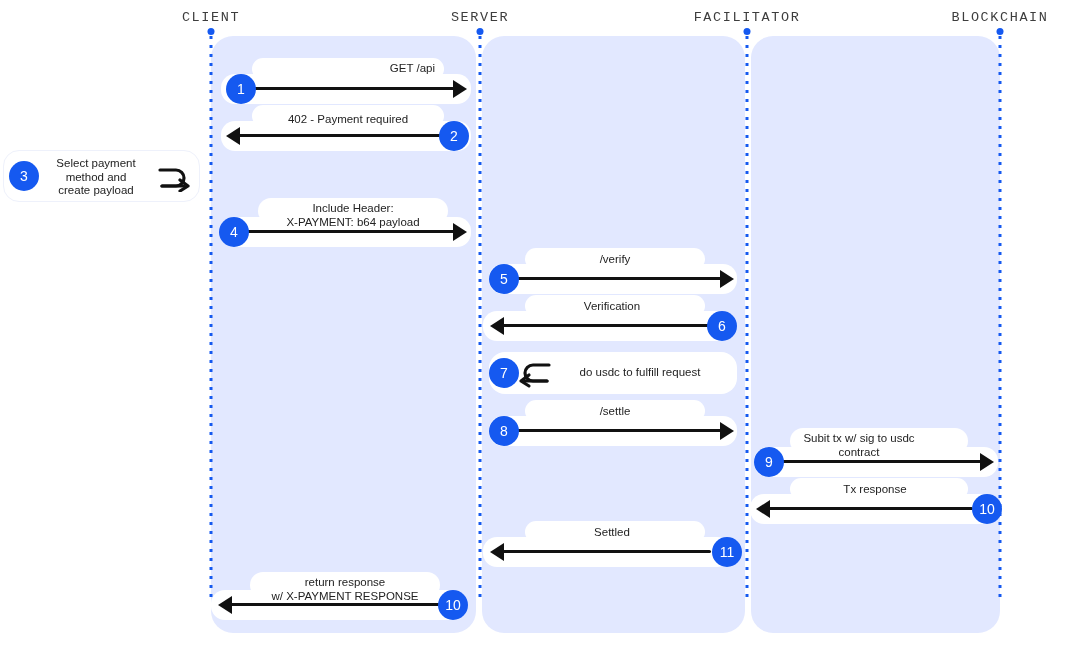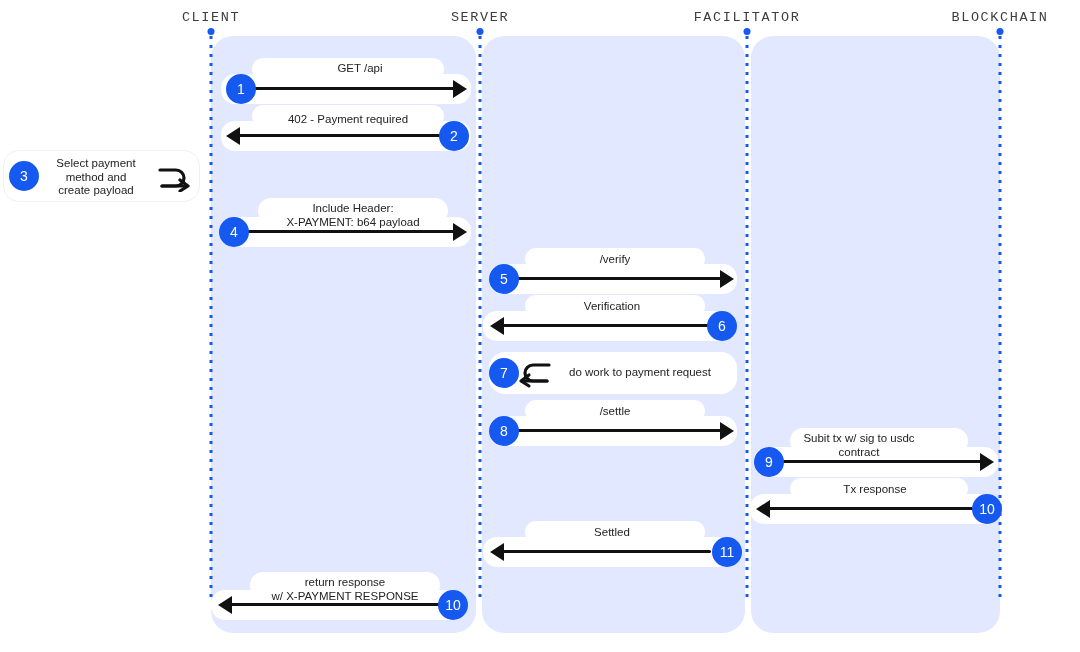--- a/index.html
+++ b/index.html
@@ -82,21 +82,21 @@
   <div class="lifedot" style="left:747px"></div>
   <div class="lifeline" style="left:747px"></div>
 
   <div class="lifelabel" style="left:1000px">BLOCKCHAIN</div>
   <div class="lifedot" style="left:1000px"></div>
   <div class="lifeline" style="left:1000px"></div>
 
   <div class="msg">
     <div class="pill" style="left:252px;top:58px;width:192px;height:22px;"></div>
     <div class="pill" style="left:221px;top:74px;width:250px;height:30px;"></div>
-    <div class="mlabel" style="left:264px;top:62px;width:192px;">GET /api</div>
+    <div class="mlabel" style="left:243px;top:62px;width:192px;text-align:right;">GET /api</div>
     <div class="line" style="left:248px;top:87px;width:208px;"></div>
     <div class="arrowhead right" style="left:453px;top:79.5px;"></div>
     <div class="badge" style="left:226px;top:73.5px;">1</div>
   </div>
 
   <div class="msg">
     <div class="pill" style="left:252px;top:105px;width:192px;height:22px;"></div>
     <div class="pill" style="left:221px;top:121px;width:250px;height:30px;"></div>
     <div class="mlabel" style="left:248px;top:113px;width:200px;">402 - Payment required</div>
     <div class="line" style="left:238px;top:134px;width:208px;"></div>
@@ -150,21 +150,21 @@
   <div class="msg">
     <div class="pill lower" style="left:489px;top:352px;width:248px;height:42px;"></div>
     <div class="badge" style="left:489px;top:358px;">7</div>
     <div class="loopicon" style="left:513px;top:355px;">
       <svg width="42" height="34" viewBox="0 0 42 34">
         <path d="M36 10 H20 a8 8 0 0 0 0 16 H34" fill="none" stroke="#111111" stroke-width="3.2" stroke-linecap="round" stroke-linejoin="round"></path>
         <path d="M16 20 L8 26 L16 31" fill="none" stroke="#111111" stroke-width="3.2" stroke-linecap="round" stroke-linejoin="round"></path>
         <path d="M34 26 H12" fill="none" stroke="#111111" stroke-width="3.2" stroke-linecap="round"></path>
       </svg>
     </div>
-    <div class="selftext" style="left:565px;top:366px;width:150px;">do work to payment request</div>
+    <div class="selftext" style="left:565px;top:366px;width:150px;">do usdc to fulfill request</div>
   </div>
 
   <div class="msg">
     <div class="pill" style="left:525px;top:400px;width:180px;height:22px;"></div>
     <div class="pill" style="left:489px;top:416px;width:248px;height:30px;"></div>
     <div class="mlabel" style="left:525px;top:405px;width:180px;">/settle</div>
     <div class="line" style="left:515px;top:429px;width:208px;"></div>
     <div class="arrowhead right" style="left:720px;top:421.5px;"></div>
     <div class="badge" style="left:489px;top:415.5px;">8</div>
   </div>

